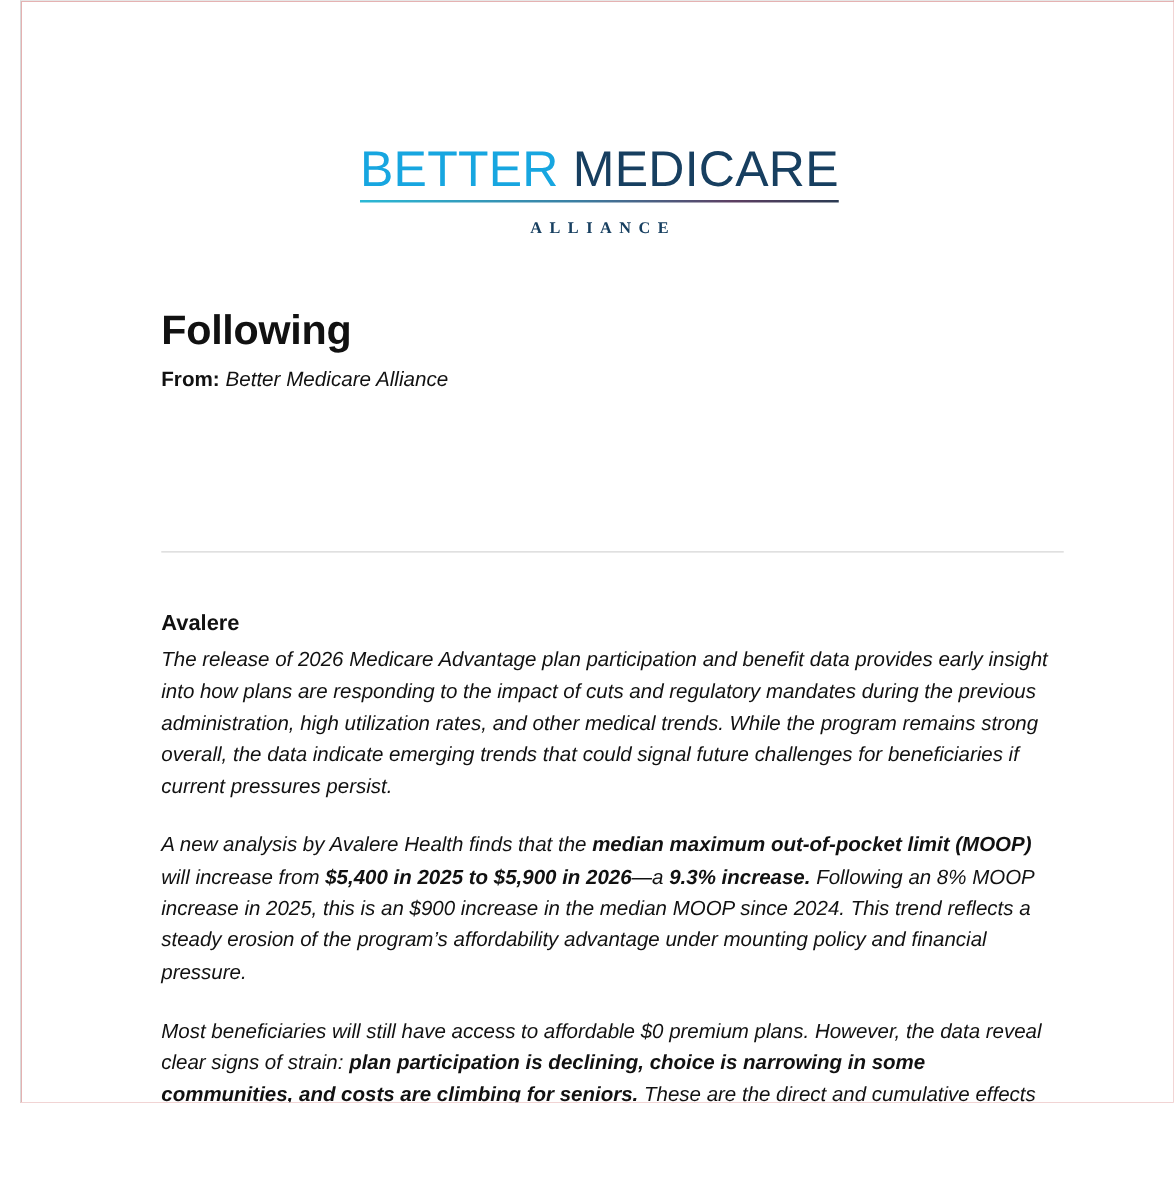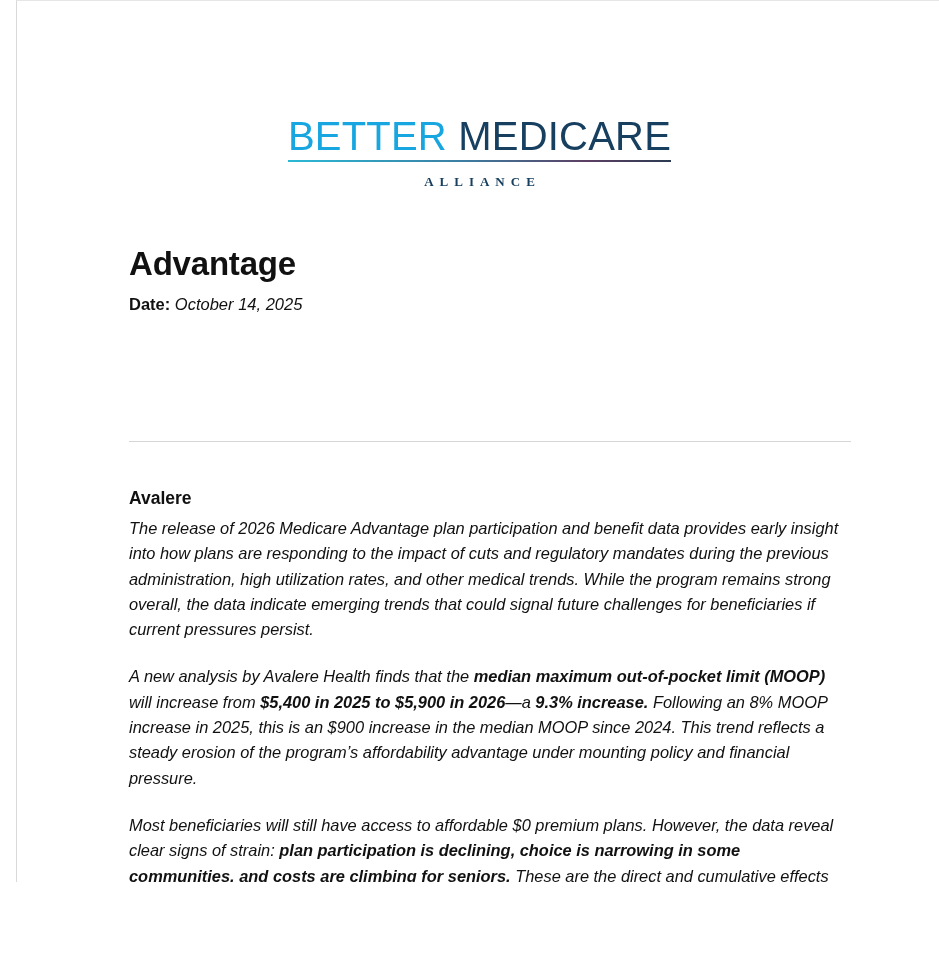--- a/index.html
+++ b/index.html
@@ -157,24 +157,24 @@
     <div class="logo-block">
       <div class="logo-wordmark">
         <span><span class="logo-better">BETTER</span><span class="logo-medicare"> MEDICARE</span></span>
         <div class="logo-rule"></div>
       </div>
       <div class="logo-alliance">ALLIANCE</div>
     </div>
 
     <div class="doc">
 
-      <h1 class="memo-title">Advantage</h1>
+      <h1 class="memo-title">Following</h1>
 
       <div class="meta-block">
-        <div class="meta-line"><span class="meta-label">Date:</span><span class="meta-value"> October 14, 2025</span></div>
+        <div class="meta-line"><span class="meta-label">From:</span><span class="meta-value"> Better Medicare Alliance</span></div>
       </div>
 
       <h2 class="section-heading">Avalere</h2>
 
       <div class="body-copy">
         <p>The release of 2026 Medicare Advantage plan participation and benefit data provides early insight into how plans are responding to the impact of cuts and regulatory mandates during the previous administration, high utilization rates, and other medical trends. While the program remains strong overall, the data indicate emerging trends that could signal future challenges for beneficiaries if current pressures persist.</p>
         <p><span>A new analysis by Avalere Health finds that the </span><span class="b">median maximum out-of-pocket limit (MOOP)</span><span> will increase from </span><span class="b">$5,400 in 2025 to $5,900 in 2026</span><span>—a </span><span class="b">9.3% increase.</span><span>  Following an 8% MOOP increase in 2025, this is an $900 increase in the median MOOP since 2024. This trend reflects a steady erosion of the program’s affordability advantage under mounting policy and financial pressure.</span></p>
         <p><span>Most beneficiaries will still have access to affordable $0 premium plans. However, the data reveal clear signs of strain: </span><span class="b">plan participation is declining, choice is narrowing in some communities, and costs are climbing for seniors.</span><span> These are the direct and cumulative effects of recent policy and payment decisions by the previous administration, as well as high utilization and medical trends, which will not be completely ameliorated by the funding increase approved earlier this year by the Trump administration.</span></p>
       </div>
 

